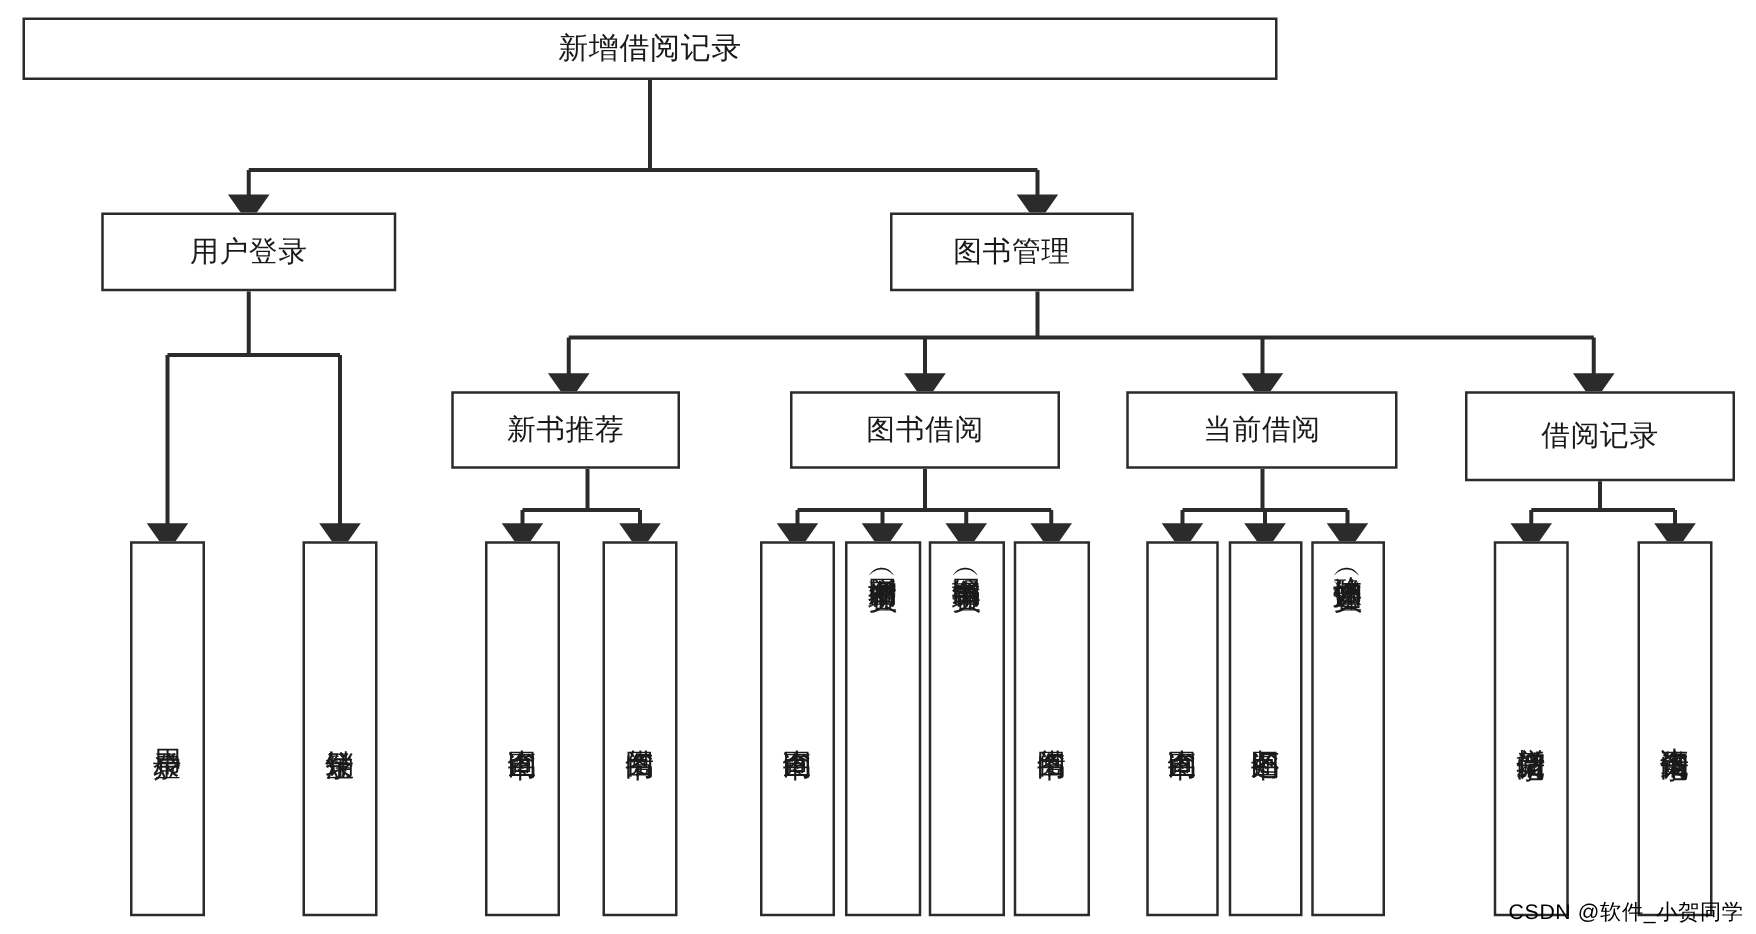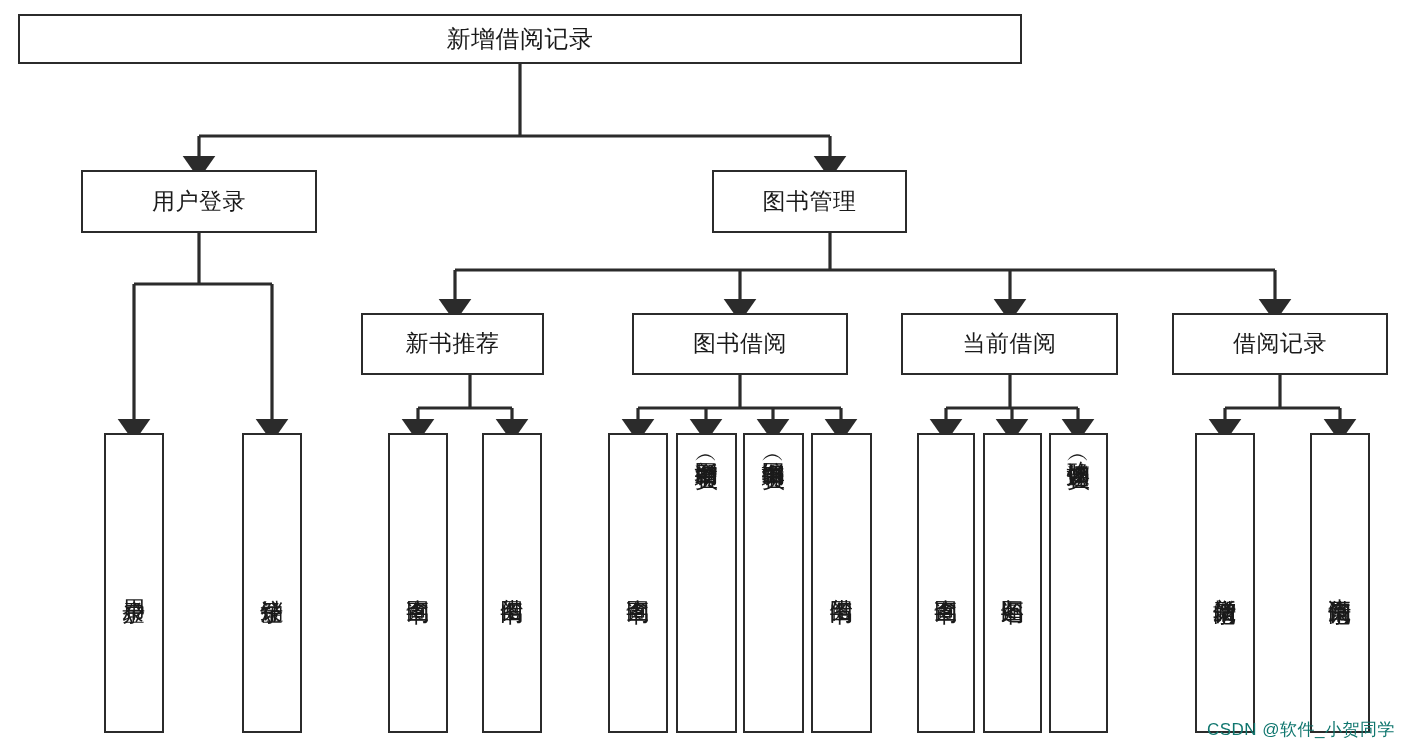--- a/index.html
+++ b/index.html
@@ -60,21 +60,21 @@
   }
   .node-v.align-mid {
     align-items: center;
     padding-top: 0;
   }
   .watermark {
     position: absolute;
     right: 10px;
     bottom: 6px;
     font-size: 17px;
-    color: #0f766e;
+    color: #000000;
     letter-spacing: 0.5px;
     white-space: nowrap;
     user-select: none;
   }
 </style>
 </head>
 <body>
 
 <div id="diagram-canvas">
 
@@ -146,21 +146,21 @@
   </div>
 
   <div class="node node-h" style="left:901px; top:313px; width:217px; height:62px;">
     <span class="node-label">当前借阅</span>
   </div>
 
   <div class="node node-h" style="left:632px; top:313px; width:216px; height:62px;">
     <span class="node-label">图书借阅</span>
   </div>
 
-  <div class="node node-h" style="left:1172px; top:313px; width:216px; height:62px;">
+  <div class="node node-h" style="left:1172px; top:313px; width:216px; height:72px;">
     <span class="node-label">借阅记录</span>
   </div>
 
   <div class="node node-v align-mid" style="left:104px; top:433px; width:60px; height:300px;">
     <span class="node-label">用户登录</span>
   </div>
 
   <div class="node node-v align-mid" style="left:242px; top:433px; width:60px; height:300px;">
     <span class="node-label">注销登录</span>
   </div>

